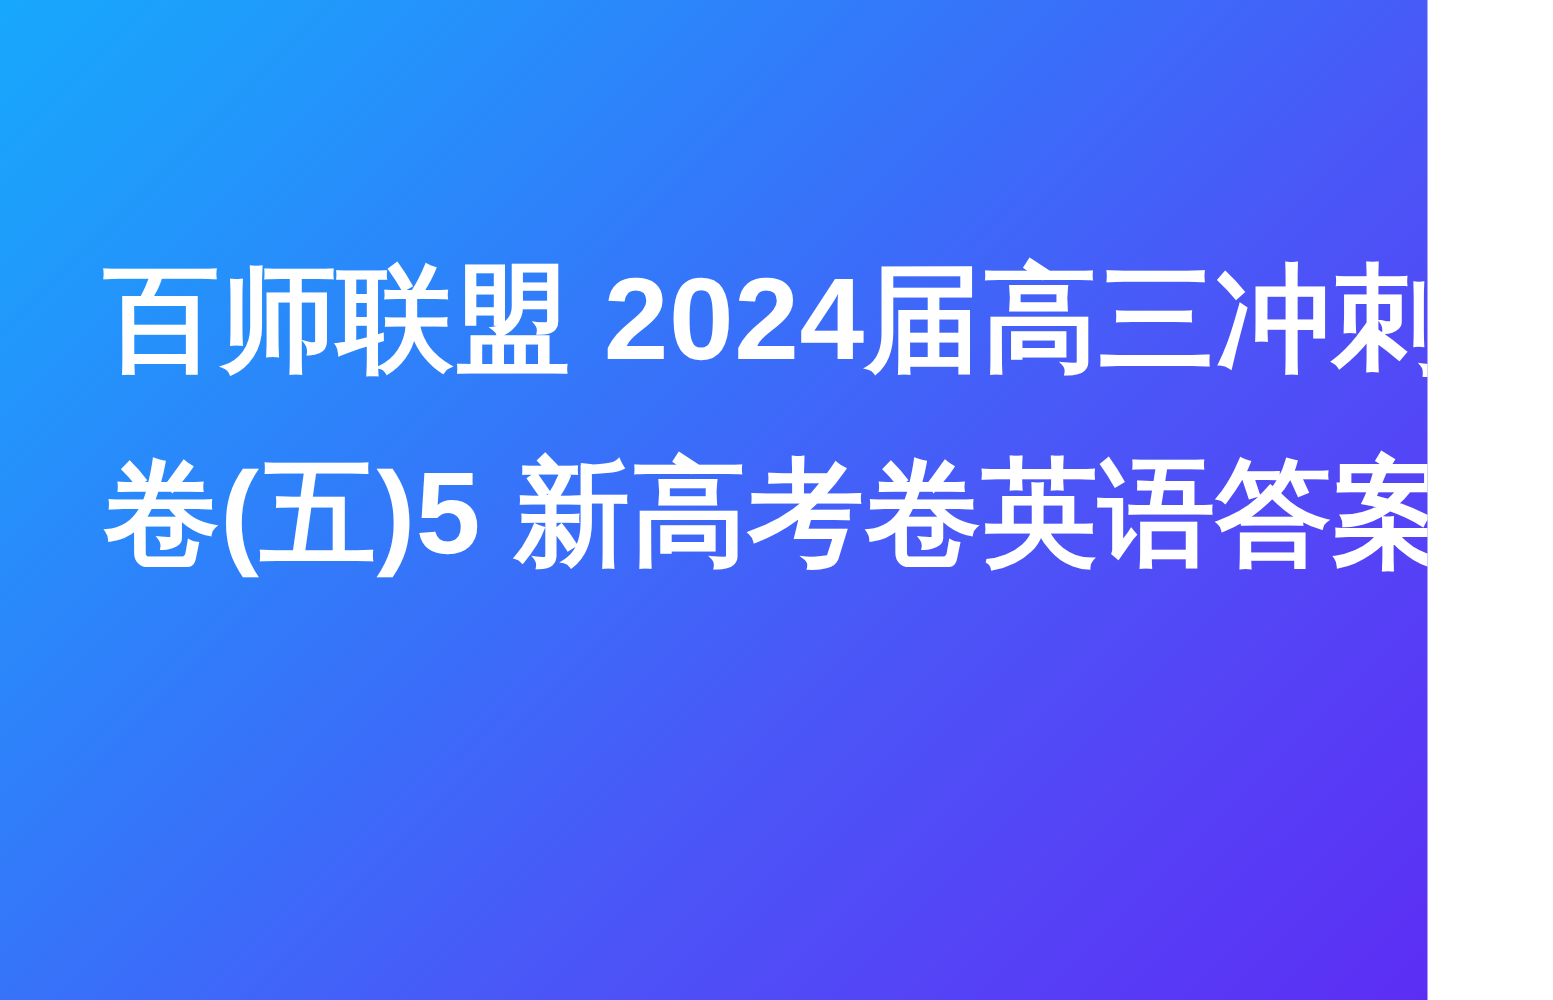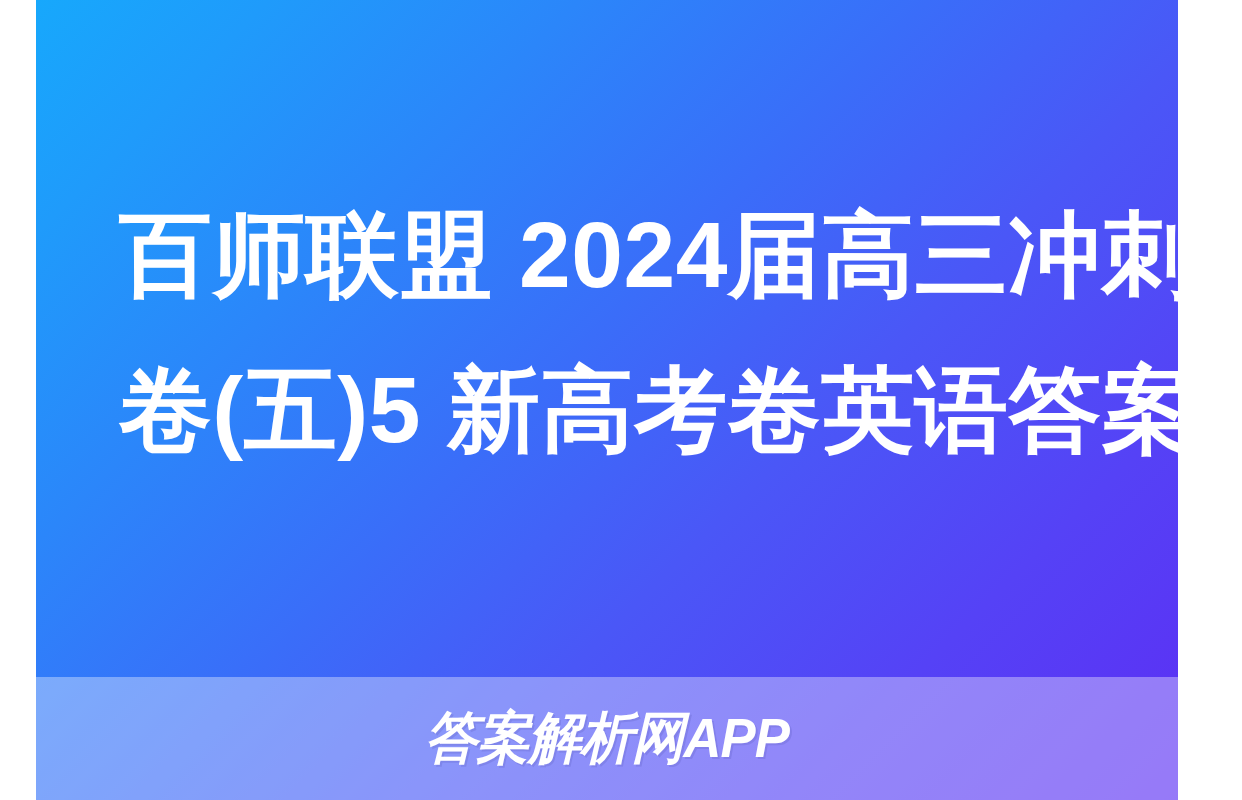--- a/index.html
+++ b/index.html
@@ -20,21 +20,20 @@
     overflow: hidden;
     
     background-image: linear-gradient(135deg,
         #17a8fc 0%,
         #1f9bfb 12%,
         #2b86fa 28%,
         #3a6df9 46%,
         #4a57f7 62%,
         #5542f6 80%,
         #5c2ef4 100%);
-    margin-left: 36px;
   }
 
   
   #title-block {
     position: absolute;
     left: 80px;
     top: 178px;
     width: 1082px;
     text-align: center;
   }
@@ -81,17 +80,14 @@
 </style>
 </head>
 <body>
 
 <div id="poster">
 
   <div id="title-block">
     <h1 id="poster-title">百师联盟 2024届高三冲刺卷(五)5 新高考卷英语答案</h1>
   </div>
 
-  <div id="watermark-band">
-    <div id="watermark-text">答案解析网APP</div>
-  </div>
 
 </div>
 
 </body></html>

